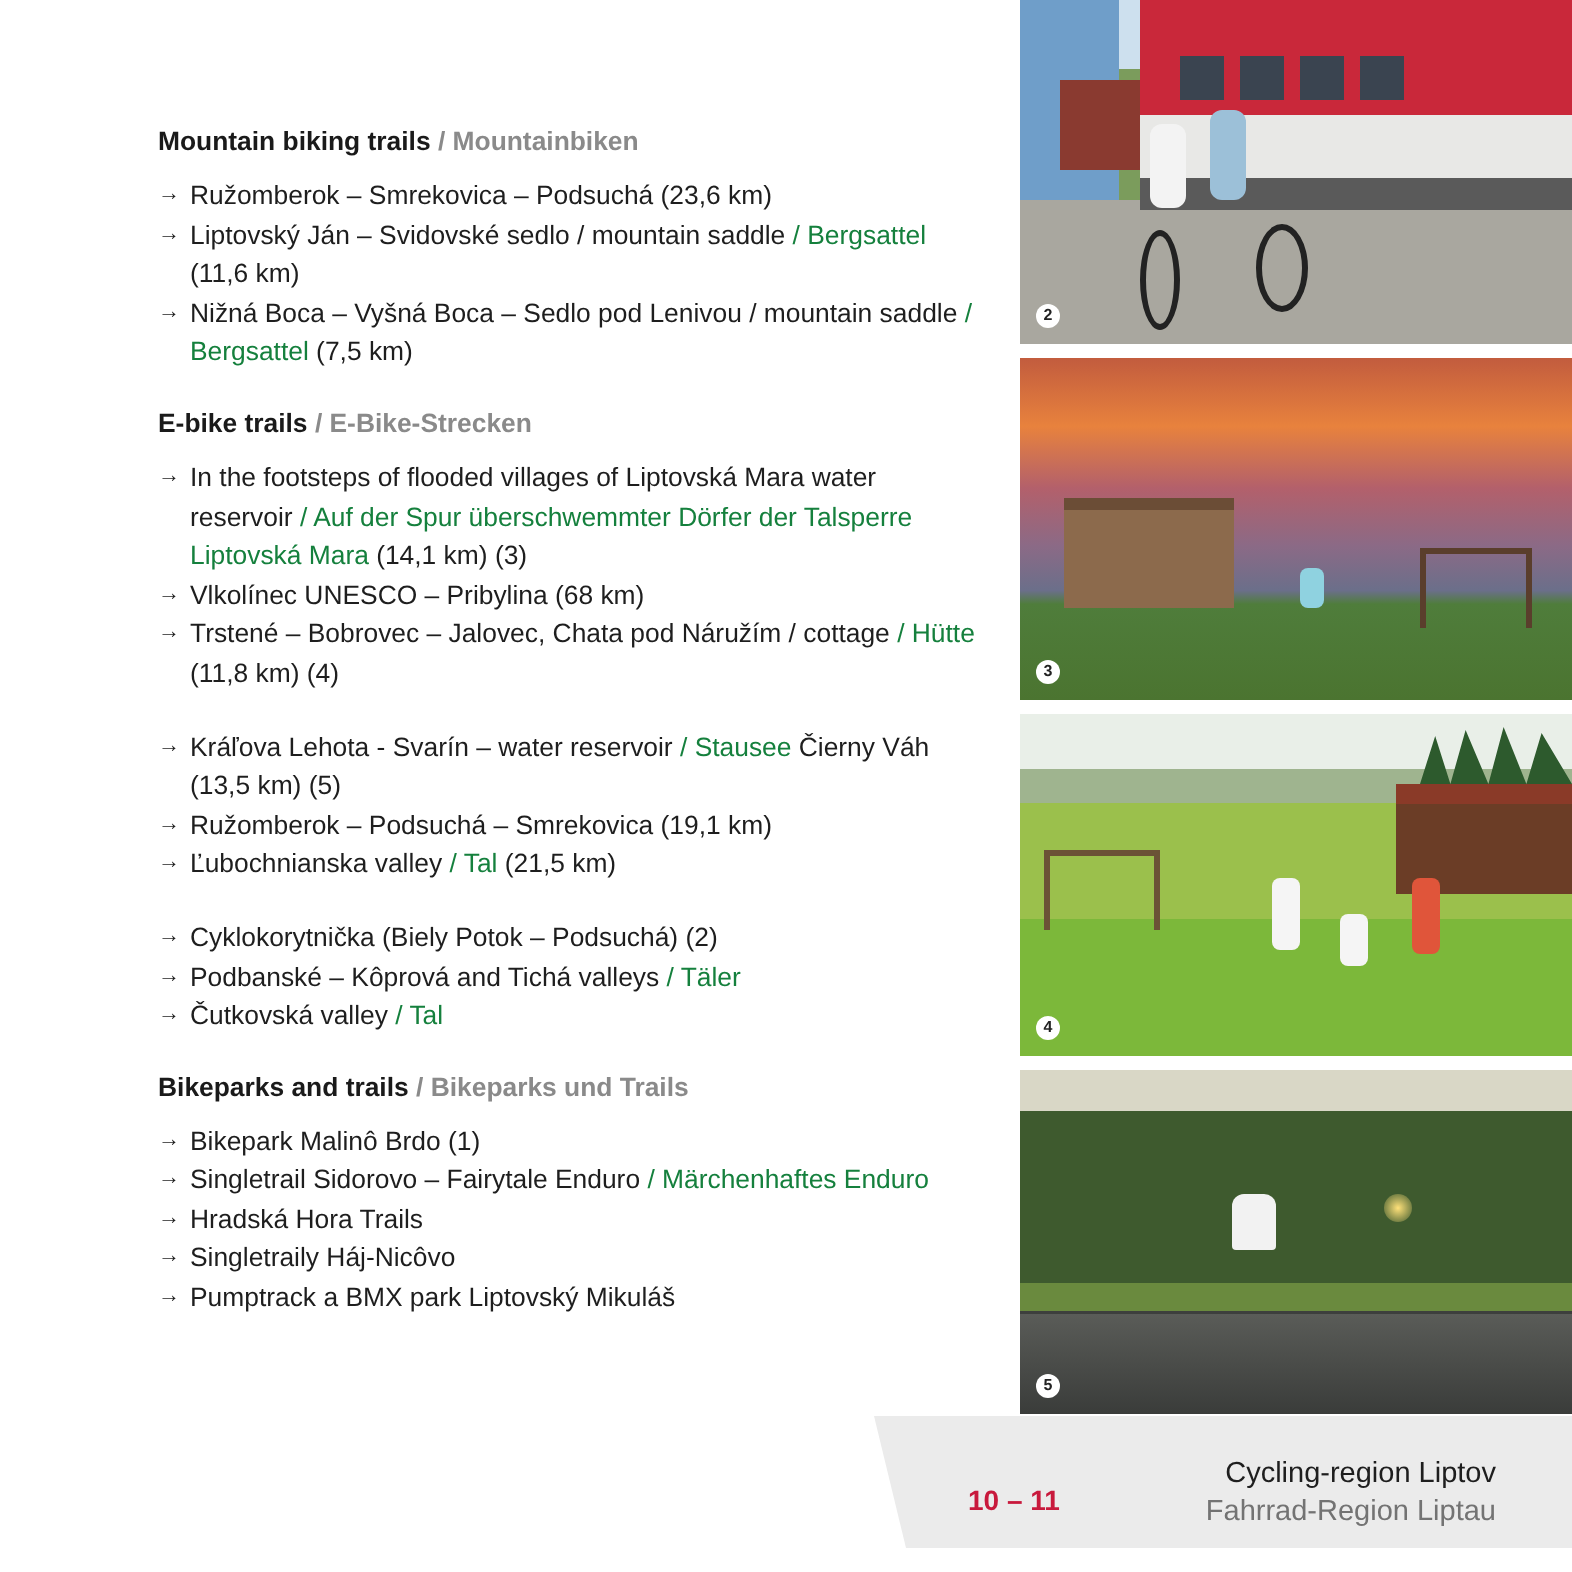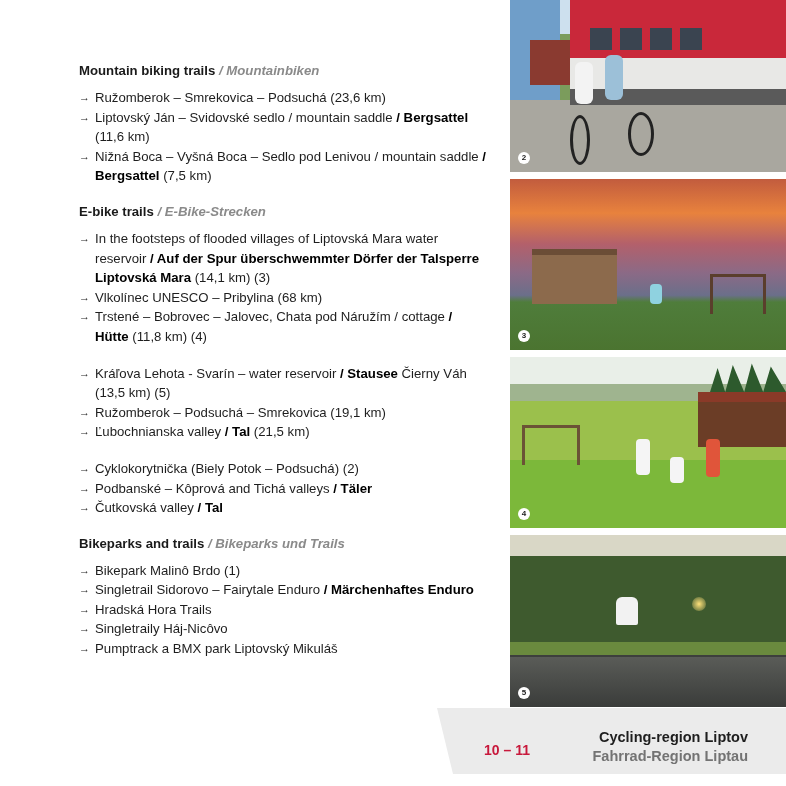--- a/index.html
+++ b/index.html
@@ -2,24 +2,24 @@
 <html><head>
   <meta charset="utf-8">
   <style>
     * { box-sizing: border-box; margin: 0; padding: 0; }
     html, body { width: 786px; height: 786px; background: #ffffff; overflow: hidden; }
     body { position: relative; font-family: "Liberation Sans", "DejaVu Sans", sans-serif; color: #1a1a1a; }
 
     .text-col { position: absolute; left: 79px; top: 62px; width: 410px; }
     .section { margin-bottom: 17px; }
     .section-title { font-size: 13.2px; font-weight: bold; line-height: 18px; margin-bottom: 8px; white-space: nowrap; }
-    .section-title .de { color: #8a8a8a; font-style: italic; }
+    .section-title .de { color: #8a8a8a; }
     .item { position: relative; padding-left: 16px; font-size: 13.2px; line-height: 19.6px; color: #1e1e1e; }
     .item .arrow { position: absolute; left: 0; top: 0; font-size: 11px; color: #222; }
-    .de-text { color: #000000; font-weight: bold; }
+    .de-text { color: #15803d; }
 
     .photo { position: absolute; left: 510px; width: 276px; overflow: hidden; }
     .photo .badge {
       position: absolute; left: 8px; bottom: 8px; width: 12px; height: 12px; border-radius: 50%;
       background: #ffffff; color: #222; font-size: 8px; font-weight: bold; line-height: 12px; text-align: center;
     }
     .photo-1 { top: 0; height: 172px;
       background:
         linear-gradient(180deg, transparent 0 58%, #a9a79f 58% 100%),
         linear-gradient(90deg, #6f9ec9 0 18%, transparent 18%),
@@ -49,21 +49,21 @@
       background: linear-gradient(180deg, #d9d7c6 0 12%, #3e5a2e 12% 62%, #6a8a3e 62% 70%, #3d3f3d 70% 100%); }
     .photo-4 .road { position: absolute; left: 0; bottom: 0; width: 100%; height: 50px; background: linear-gradient(180deg, #5a5c58, #3a3c3a); }
     .photo-4 .sun { position: absolute; left: 182px; top: 62px; width: 14px; height: 14px; border-radius: 50%; background: radial-gradient(#ffe17a, rgba(255,200,80,0)); }
     .photo-4 .cyclist { position: absolute; left: 106px; top: 62px; width: 22px; height: 28px; background: #f2f2f2; border-radius: 6px 6px 2px 2px; }
 
     .footer {
       position: absolute; left: 437px; top: 708px; width: 349px; height: 66px; background: #ebebeb;
       clip-path: polygon(0 0, 100% 0, 100% 100%, 16px 100%);
     }
     .page-nums { position: absolute; left: 47px; top: 34px; font-size: 14px; font-weight: bold; color: #c8193c; }
-    .footer-titles { position: absolute; right: 38px; top: 20px; text-align: right; font-weight: bold; }
+    .footer-titles { position: absolute; right: 38px; top: 20px; text-align: right; }
     .footer-title-en { font-size: 14.5px; color: #1e1e1e; line-height: 19px; }
     .footer-title-de { font-size: 14.5px; color: #737373; line-height: 19px; }
   </style>
 </head>
 <body>
 
 <div class="text-col">
 
   <div class="section">
     <div class="section-title"><span>Mountain biking trails</span> <span class="de">/ Mountainbiken</span></div>

